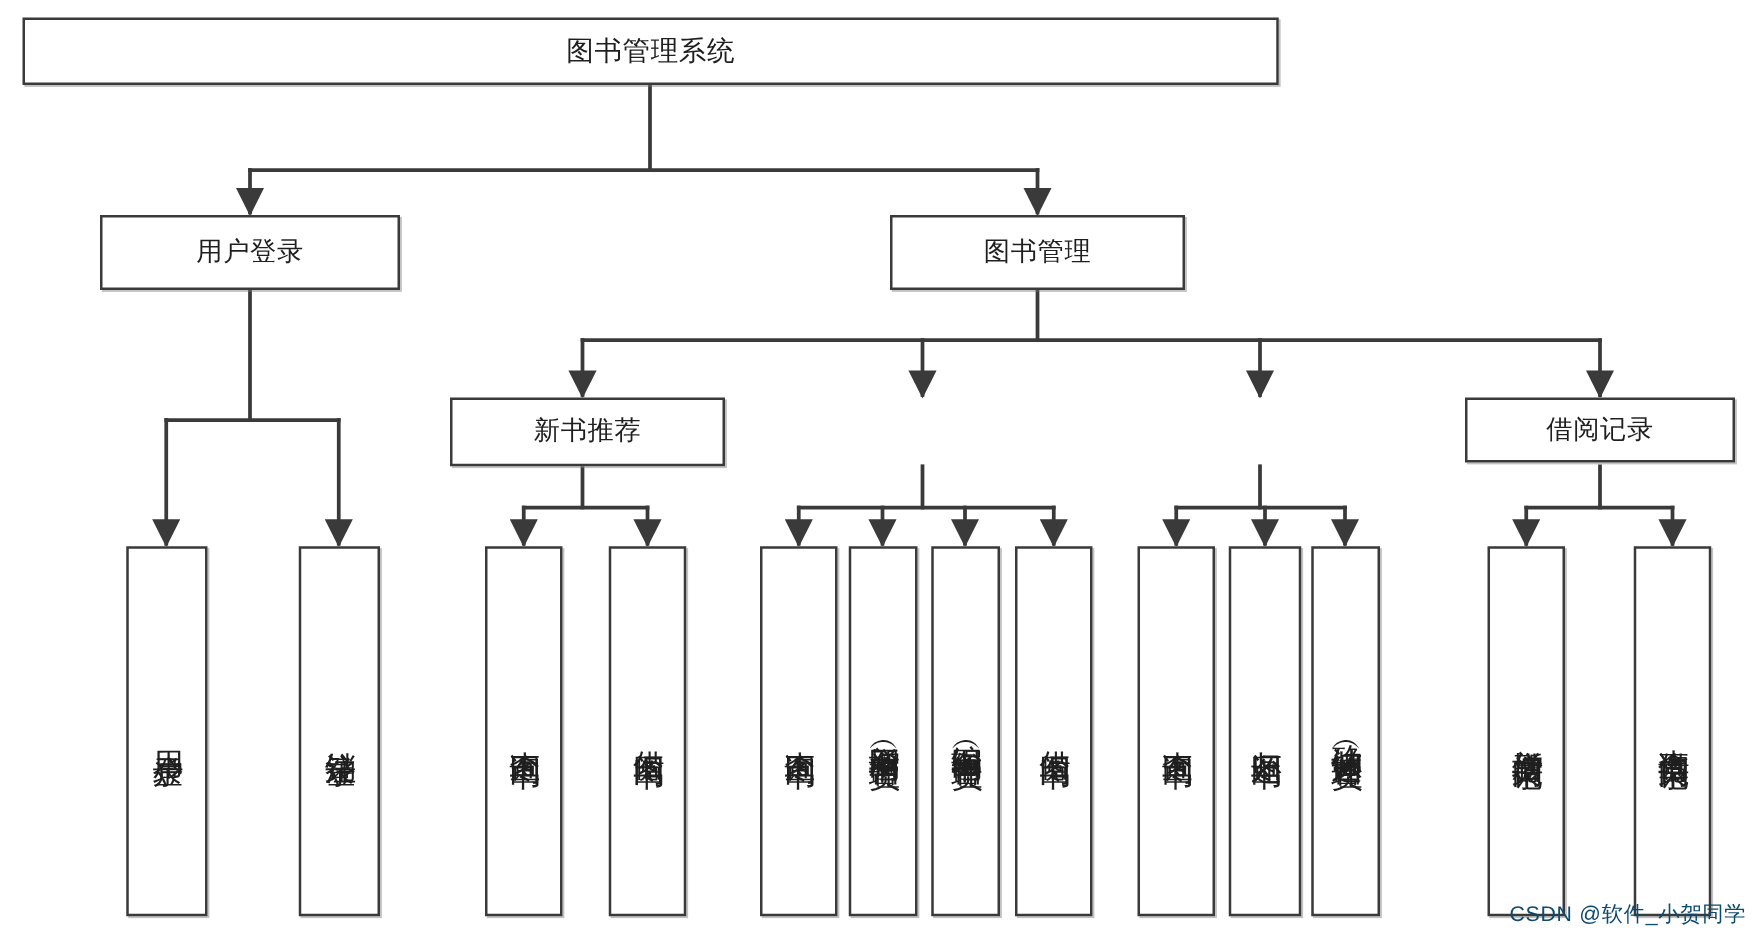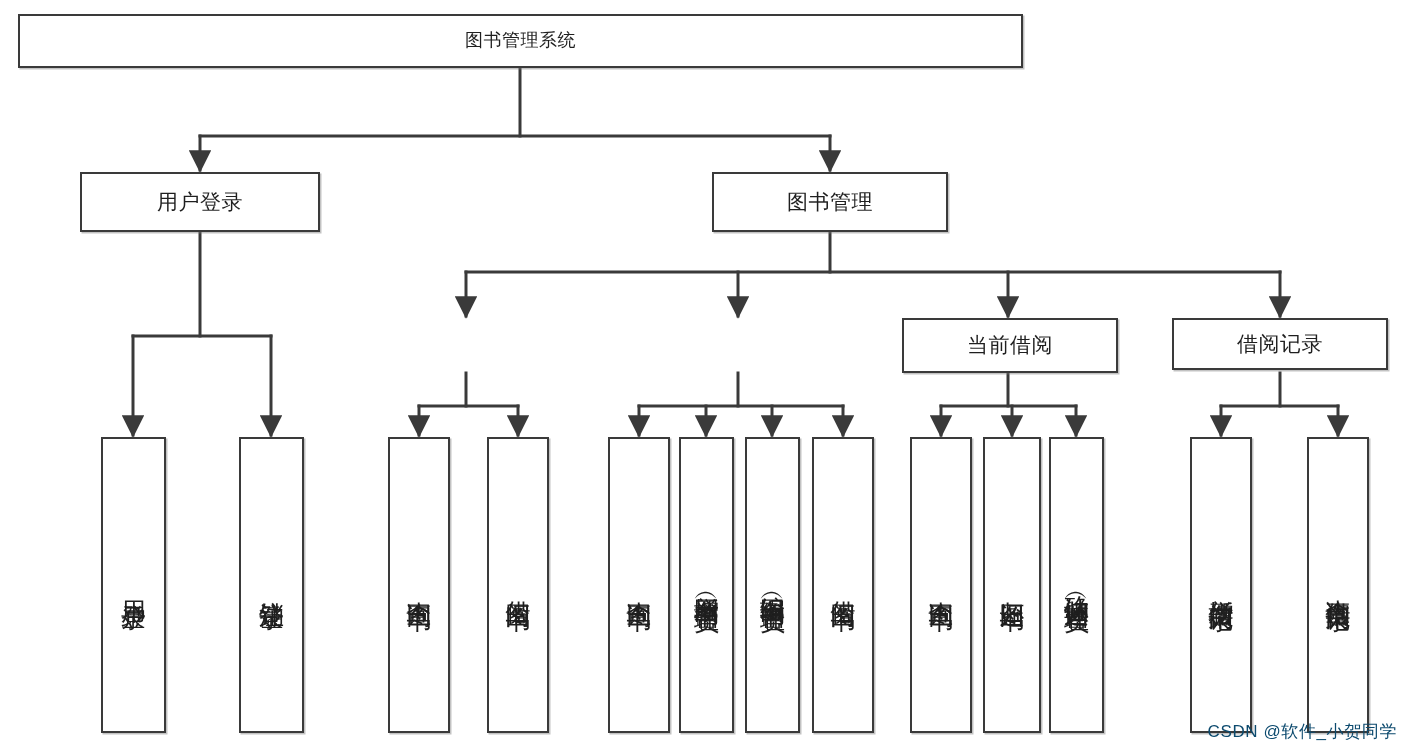--- a/index.html
+++ b/index.html
@@ -38,21 +38,21 @@
   .node .label {
     display: block;
     text-align: center;
     line-height: 1.06;
     letter-spacing: 0.5px;
   }
   .node.h .label {
     font-size: 21px;
   }
   .node.root .label {
-    font-size: 18px;
+    font-size: 22px;
   }
   .node.v {
     align-items: center;
     justify-content: center;
     padding: 4px 0;
   }
   .node.v .label {
     writing-mode: vertical-rl;
     text-orientation: upright;
     font-size: 25px;
@@ -130,22 +130,22 @@
     <span class="label">图书管理系统</span>
   </div>
 
   <div class="node h" style="left:80px;top:172px;width:240px;height:60px;">
     <span class="label">用户登录</span>
   </div>
   <div class="node h" style="left:712px;top:172px;width:236px;height:60px;">
     <span class="label">图书管理</span>
   </div>
 
-  <div class="node h" style="left:902px;top:318px;width:216px;height:55px;">
-    <span class="label">当前借阅</span>
+  <div class="node h" style="left:360px;top:318px;width:220px;height:55px;">
+    <span class="label">新书推荐</span>
   </div>
   <div class="node h" style="left:1172px;top:318px;width:216px;height:52px;">
     <span class="label">借阅记录</span>
   </div>
 
   <div class="node v" style="left:101px;top:437px;width:65px;height:296px;">
     <span class="label">用户登录</span>
   </div>
   <div class="node v" style="left:239px;top:437px;width:65px;height:296px;">
     <span class="label">注销登录</span>

